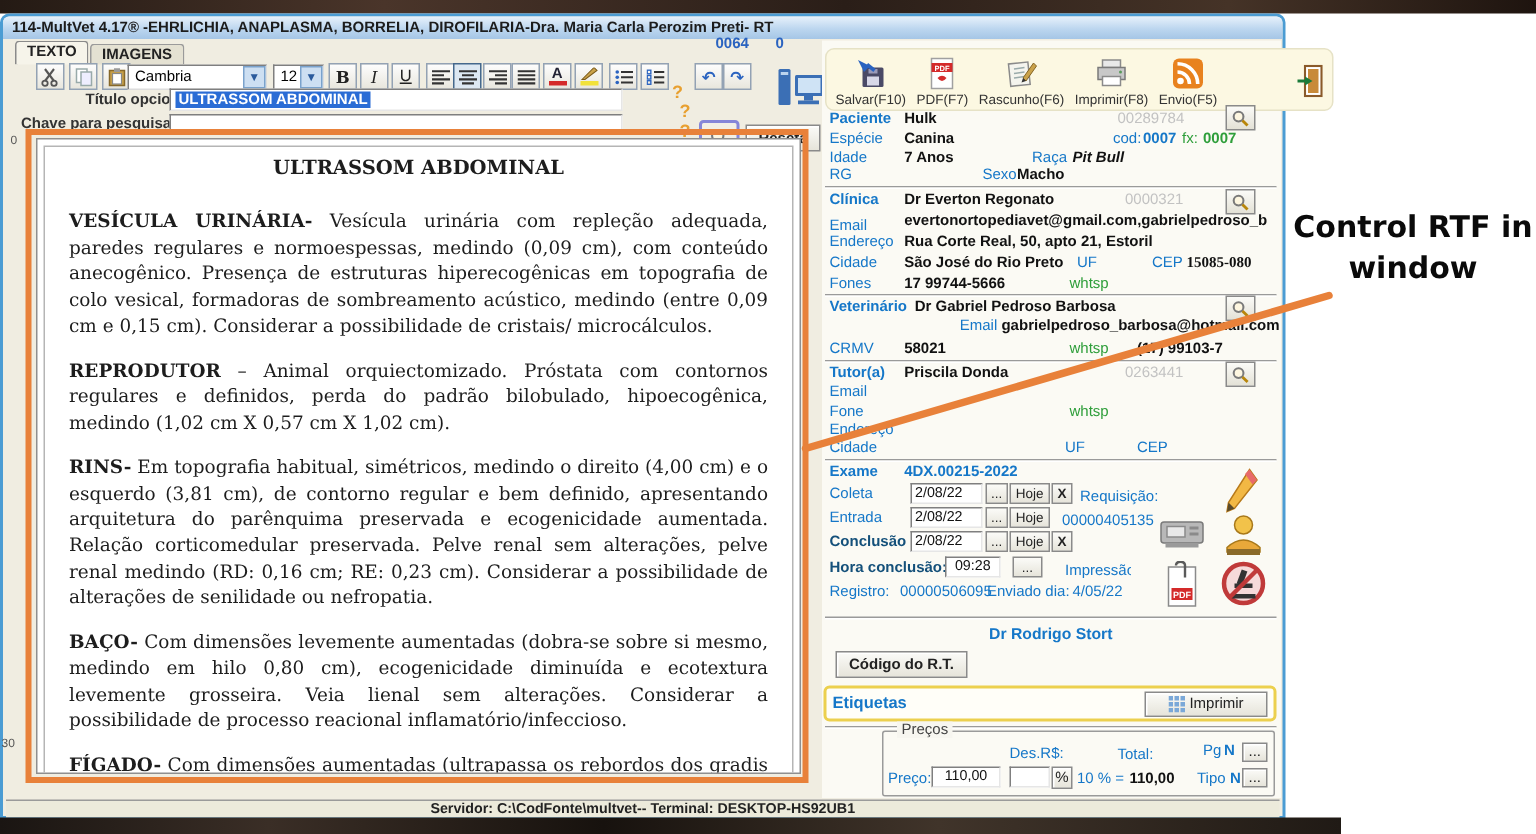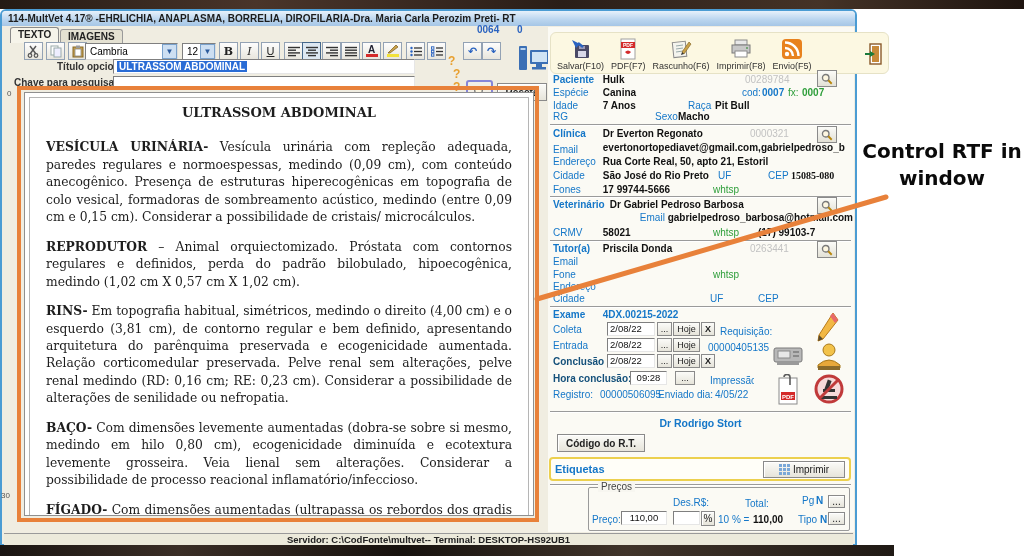--- a/index.html
+++ b/index.html
@@ -351,21 +351,21 @@
   <span class="bval">Canina</span>
   <span class="abs bluev" style="left:189px;">cod:</span>
   <span class="abs bluev" style="left:209px; font-weight:bold;">0007</span>
   <span class="abs green" style="left:235px;">fx:</span>
   <span class="abs green" style="left:249px; font-weight:bold;">0007</span>
 </div>
 <div class="prow" style="top:100px;">
   <span class="plabel">Idade</span>
   <span class="bval">7 Anos</span>
   <span class="abs bluev" style="left:135px;">Raça</span>
-  <span class="abs bval" style="left:162px;">Pit Bull</span>
+  <span class="abs bval" style="left:162px;font-style:italic;">Pit Bull</span>
 </div>
 <div class="prow" style="top:111px;">
   <span class="plabel">RG</span>
   <span class="abs bluev" style="left:102px;">Sexo</span>
   <span class="abs bval" style="left:125px;">Macho</span>
 </div>
 <div class="abs pdiv" style="top:124px;"></div>
 
 <div class="prow" style="top:128px;">
   <span class="plabel b">Clínica</span>

